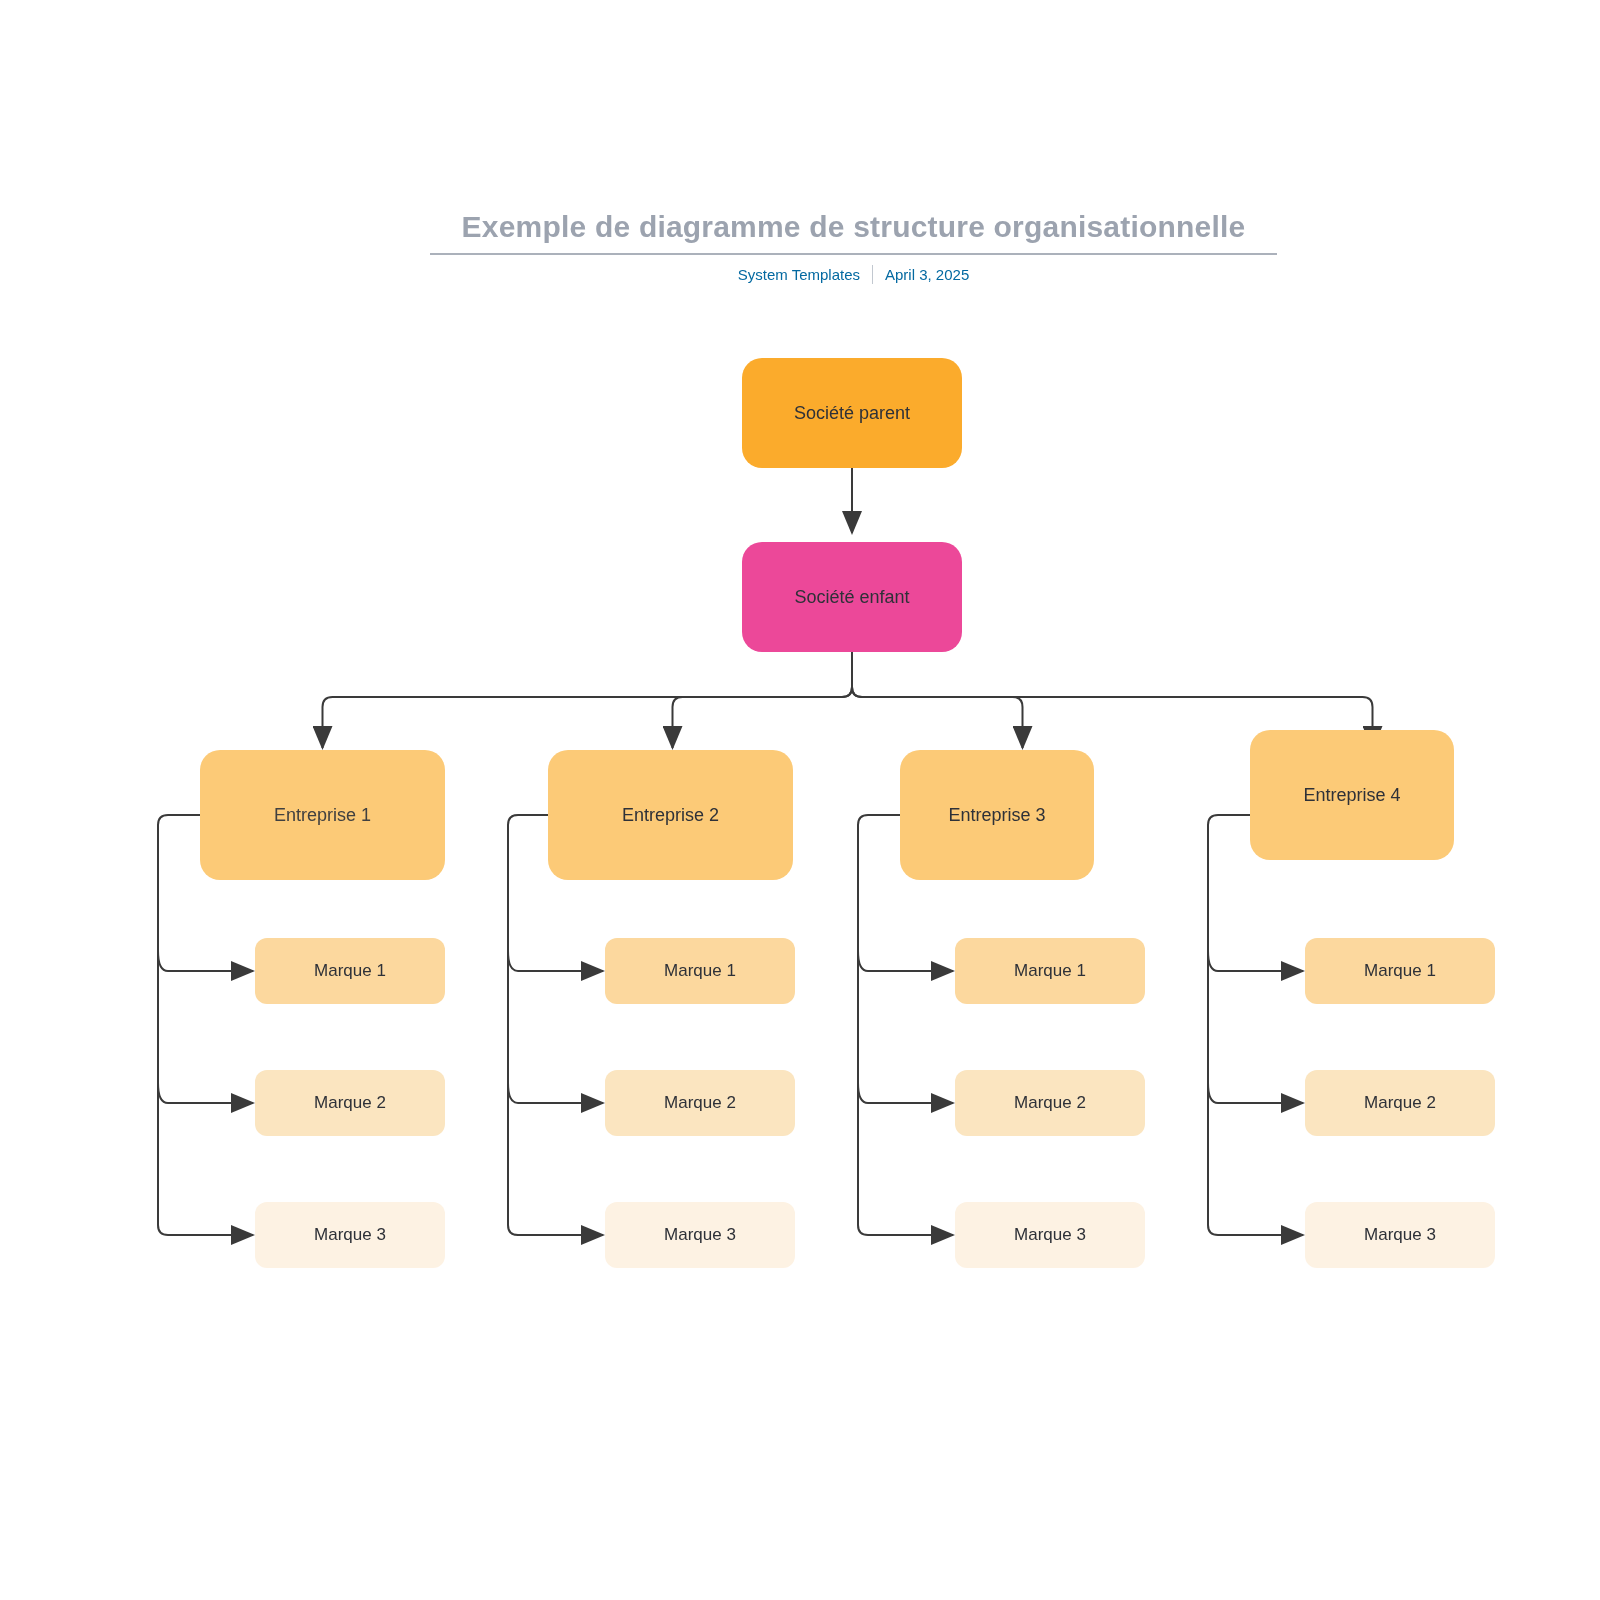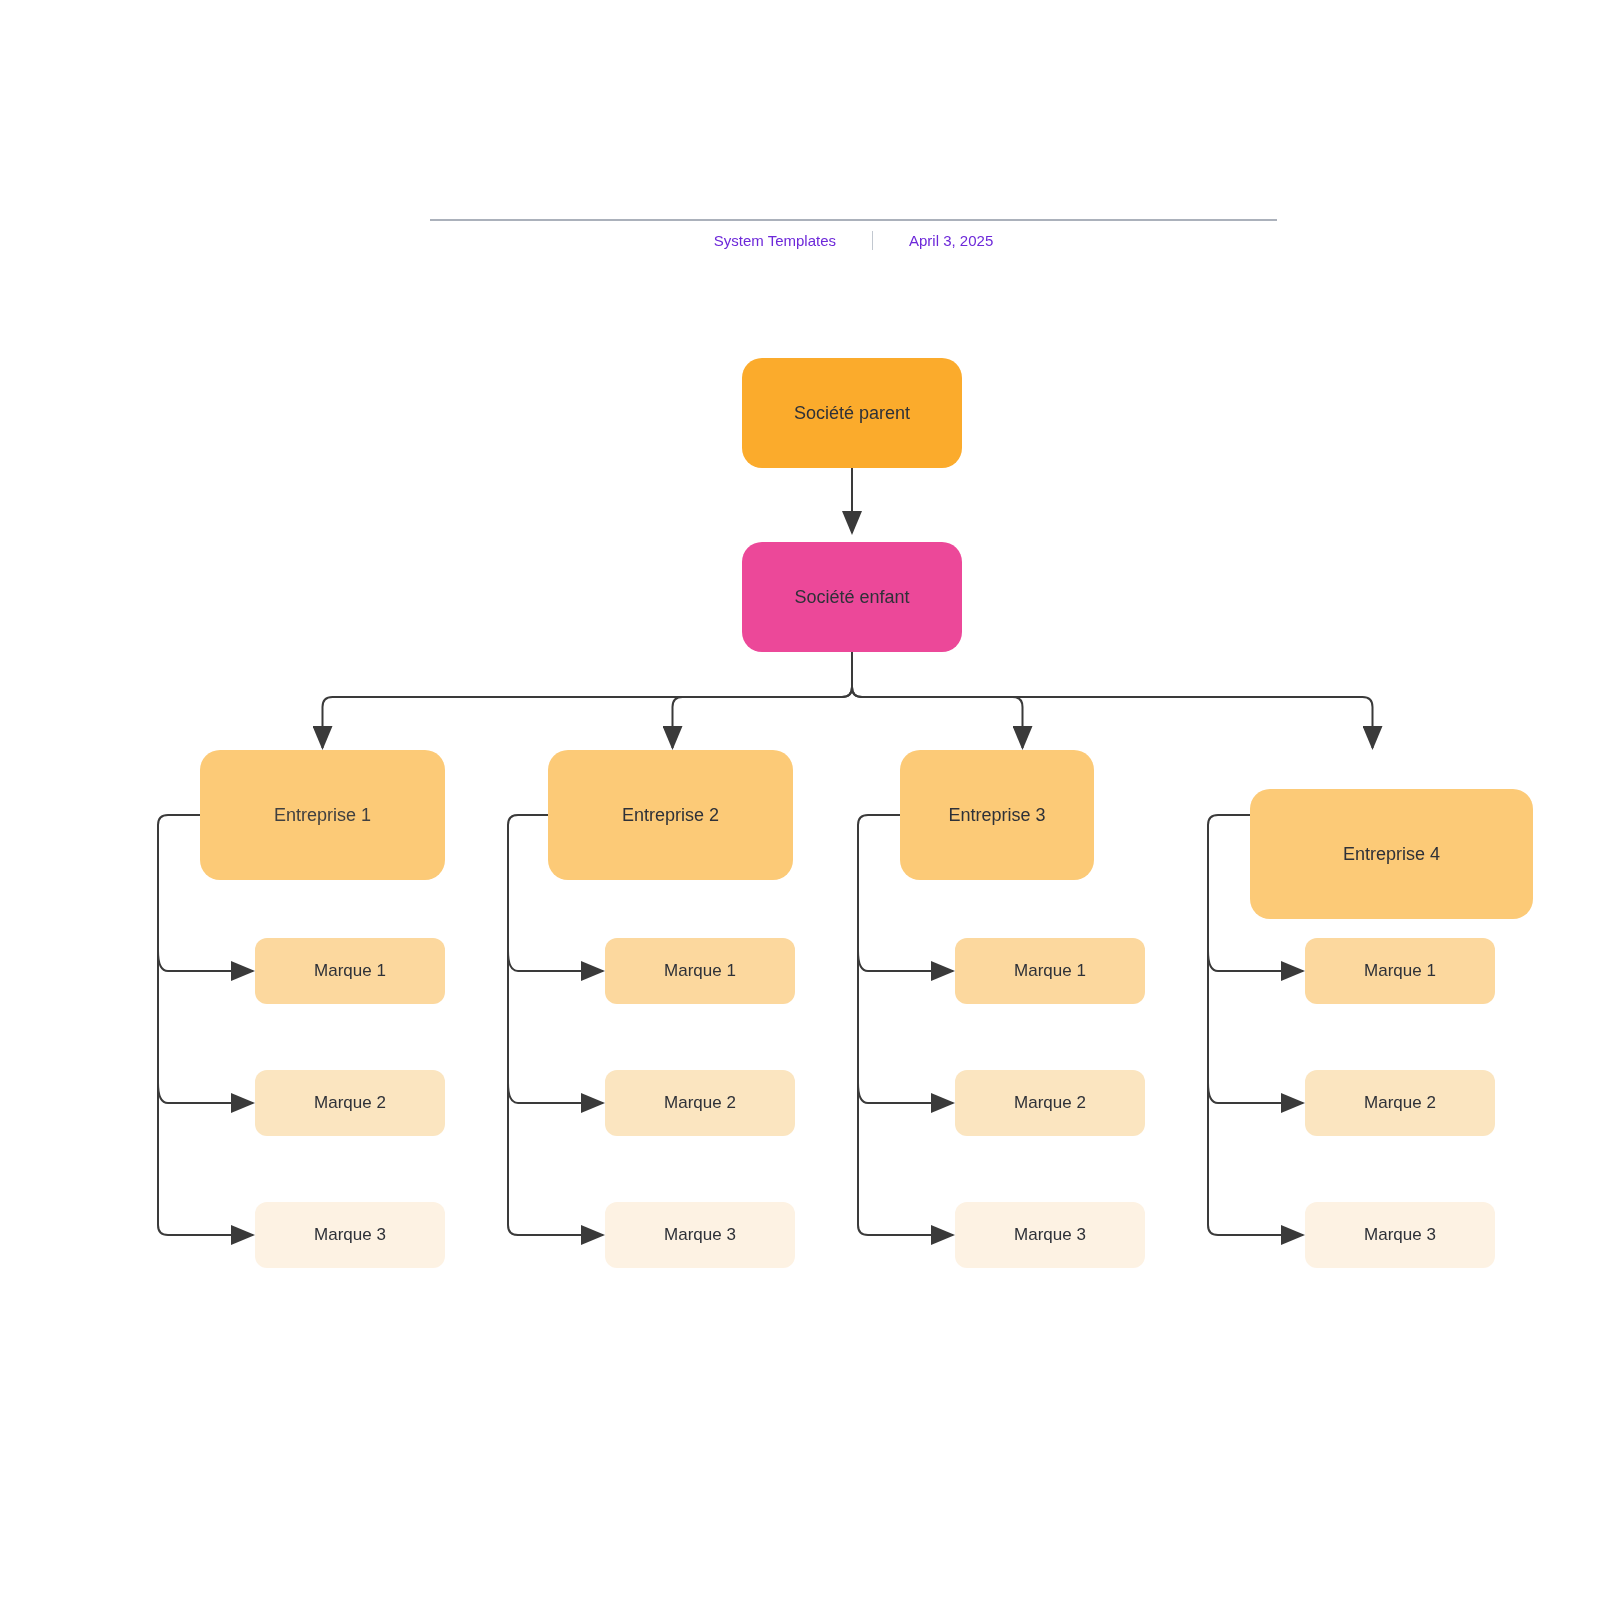--- a/index.html
+++ b/index.html
@@ -79,22 +79,23 @@
         <path d="M 900 815 L 868 815 Q 858 815 858 825 L 858 1225 Q 858 1235 868 1235 L 953 1235" fill="none" stroke="#3A3A3A" stroke-width="2" marker-end="url(#arrow)"></path>
         <path d="M 858 951 Q 858 971 868 971 L 953 971" fill="none" stroke="#3A3A3A" stroke-width="2" marker-end="url(#arrow)"></path>
         <path d="M 858 1083 Q 858 1103 868 1103 L 953 1103" fill="none" stroke="#3A3A3A" stroke-width="2" marker-end="url(#arrow)"></path>
         <path d="M 1250 815 L 1218 815 Q 1208 815 1208 825 L 1208 1225 Q 1208 1235 1218 1235 L 1303 1235" fill="none" stroke="#3A3A3A" stroke-width="2" marker-end="url(#arrow)"></path>
         <path d="M 1208 951 Q 1208 971 1218 971 L 1303 971" fill="none" stroke="#3A3A3A" stroke-width="2" marker-end="url(#arrow)"></path>
         <path d="M 1208 1083 Q 1208 1103 1218 1103 L 1303 1103" fill="none" stroke="#3A3A3A" stroke-width="2" marker-end="url(#arrow)"></path>
       </g>
   </svg>
 
   <div class="header">
+    <h1 class="title" style="color: rgb(156, 163, 175);">Exemple de diagramme de structure organisationnelle</h1>
     <div class="rule" style="background: rgb(171, 177, 187);"></div>
-    <div class="sub" style="color: #6d28d9; gap: 24px;">
+    <div class="sub" style="color: #0369a1;">
       <span>System Templates</span>
       <span class="vbar"></span>
       <span>April 3, 2025</span>
     </div>
   </div>
 
   <div id="nodes">
       <div class="node lvl" style="left: 742px; top: 358px; width: 220px; height: 110px; background: rgb(251, 171, 44); color: rgb(46, 49, 56);">
         <span>Société parent</span>
       </div>
@@ -130,21 +131,21 @@
       </div>
       <div class="node brand" style="left: 955px; top: 938px; width: 190px; height: 66px; background: rgb(252, 216, 158); color: rgb(46, 49, 56);">
         <span>Marque 1</span>
       </div>
       <div class="node brand" style="left: 955px; top: 1070px; width: 190px; height: 66px; background: rgb(251, 229, 192); color: rgb(46, 49, 56);">
         <span>Marque 2</span>
       </div>
       <div class="node brand" style="left: 955px; top: 1202px; width: 190px; height: 66px; background: rgb(253, 242, 227); color: rgb(46, 49, 56);">
         <span>Marque 3</span>
       </div>
-      <div class="node lvl" style="left: 1250px; top: 789px; width: 283px; height: 130px; background: rgb(252, 202, 119); color: rgb(46, 49, 56);">
+      <div class="node lvl" style="left: 1250px; top: 730px; width: 204px; height: 130px; background: rgb(252, 202, 119); color: rgb(46, 49, 56);">
         <span>Entreprise 4</span>
       </div>
       <div class="node brand" style="left: 1305px; top: 938px; width: 190px; height: 66px; background: rgb(252, 216, 158); color: rgb(46, 49, 56);">
         <span>Marque 1</span>
       </div>
       <div class="node brand" style="left: 1305px; top: 1070px; width: 190px; height: 66px; background: rgb(251, 229, 192); color: rgb(46, 49, 56);">
         <span>Marque 2</span>
       </div>
       <div class="node brand" style="left: 1305px; top: 1202px; width: 190px; height: 66px; background: rgb(253, 242, 227); color: rgb(46, 49, 56);">
         <span>Marque 3</span>

